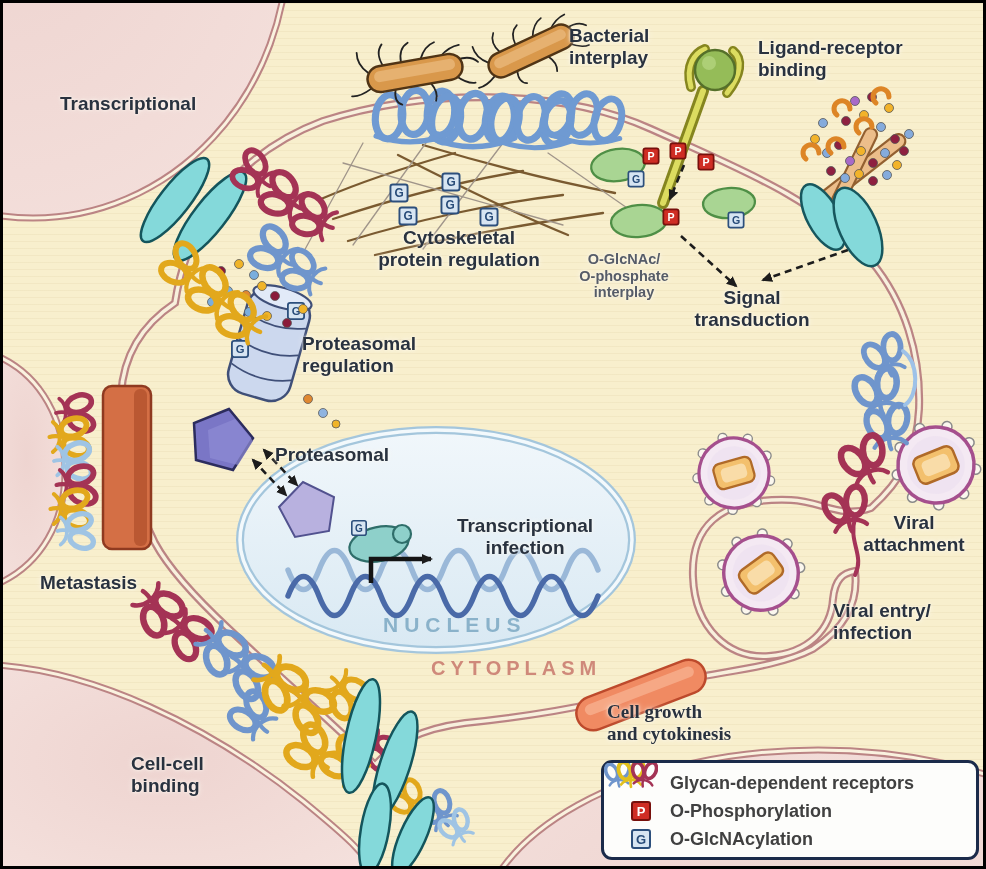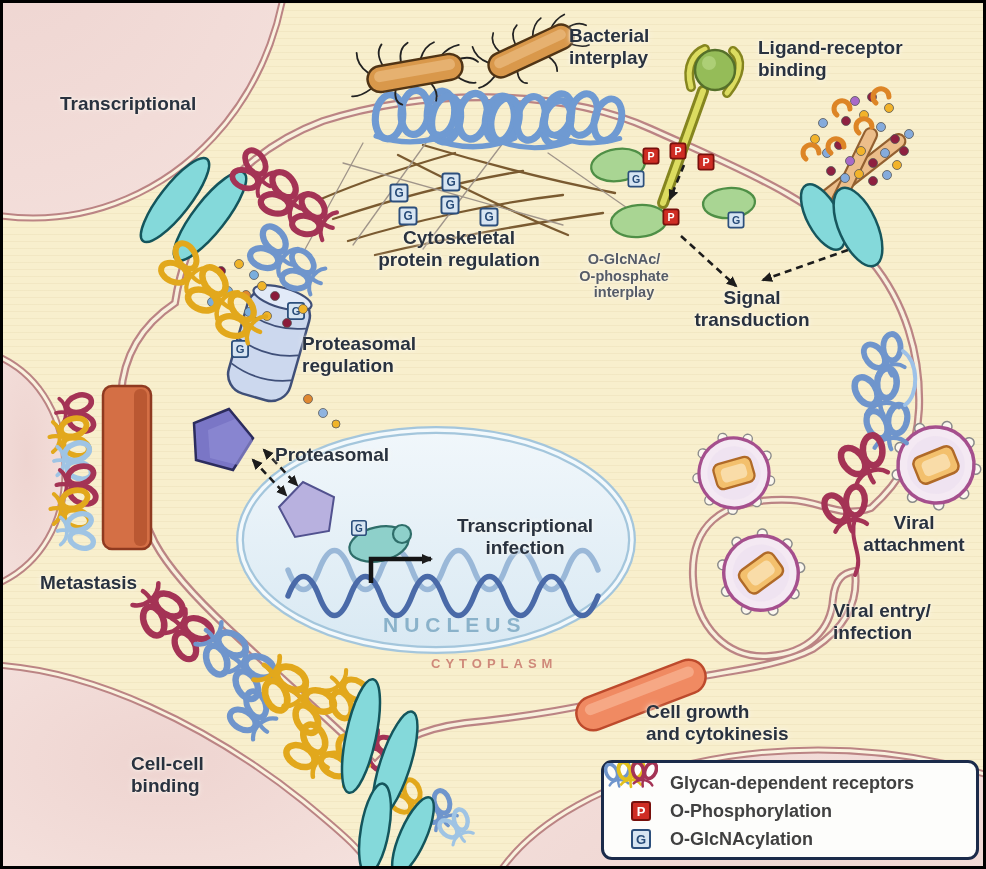--- a/index.html
+++ b/index.html
@@ -13,21 +13,21 @@
   }
   svg{position:absolute;left:0;top:0;}
   .lbl{
     position:absolute; font-weight:bold; font-size:19px; line-height:1.14;
     color:#29323f; white-space:pre-line;
     text-shadow:0 0 3px rgba(255,252,244,.9), 0 0 6px rgba(255,252,244,.7);
   }
   .ctr{text-align:center;}
   .sm{font-size:14.5px; font-weight:600; color:#565c68;}
   .nuc{letter-spacing:6px; font-size:21px; color:#8ab2ca; text-shadow:none;}
-  .cyt{letter-spacing:5px; font-size:13px; color:#cf897a; text-shadow:none;}
+  .cyt{letter-spacing:5px; font-size:20px; color:#cf897a; text-shadow:none;}
   
   .mem1{stroke:#bb8484; stroke-width:8; fill:none;}
   .mem2{stroke:#f8f0dd; stroke-width:3.5; fill:none;}
   .nmem1{stroke:#bb8484; stroke-width:7;}
   .nmem2{stroke:#faf2df; stroke-width:3; fill:none;}
   .legend{
     position:absolute; left:598px; top:757px; width:378px; height:100px;
     box-sizing:border-box; background:#fdfdfb; border:3.5px solid #1b2b4a;
     border-radius:11px; padding:6px 10px 4px 8px;
     display:flex; flex-direction:column; justify-content:space-between;
@@ -421,21 +421,21 @@
 <div class="lbl" style="left:272px; top:441px;">Proteasomal</div>
 <div class="lbl ctr" style="left:433px; top:512px; width:178px;">Transcriptional
 infection</div>
 <div class="lbl nuc" style="left:380px; top:610px;">NUCLEUS</div>
 <div class="lbl cyt" style="left:428px; top:654px;">CYTOPLASM</div>
 <div class="lbl" style="left:37px; top:569px;">Metastasis</div>
 <div class="lbl ctr" style="left:845px; top:509px; width:132px;">Viral
 attachment</div>
 <div class="lbl" style="left:811px; top:597px;margin-left:19px;">Viral entry/
 infection</div>
-<div class="lbl" style="left:643px; top:698px;">Cell growth
+<div class="lbl" style="left:604px; top:698px;font-family:Liberation Serif, serif;">Cell growth
 and cytokinesis</div>
 <div class="lbl" style="left:128px; top:750px;">Cell-cell
 binding</div>
 
 <div class="legend">
   <div class="lg-row">
     <span class="lg-ic">
       <svg width="54" height="34" viewBox="0 0 54 34">
         <use href="#gly" transform="translate(13,2) scale(0.72) rotate(-6)" color="#6f95cc"></use>
         <use href="#gly" transform="translate(27,1) scale(0.76)" color="#e2c01c"></use>

